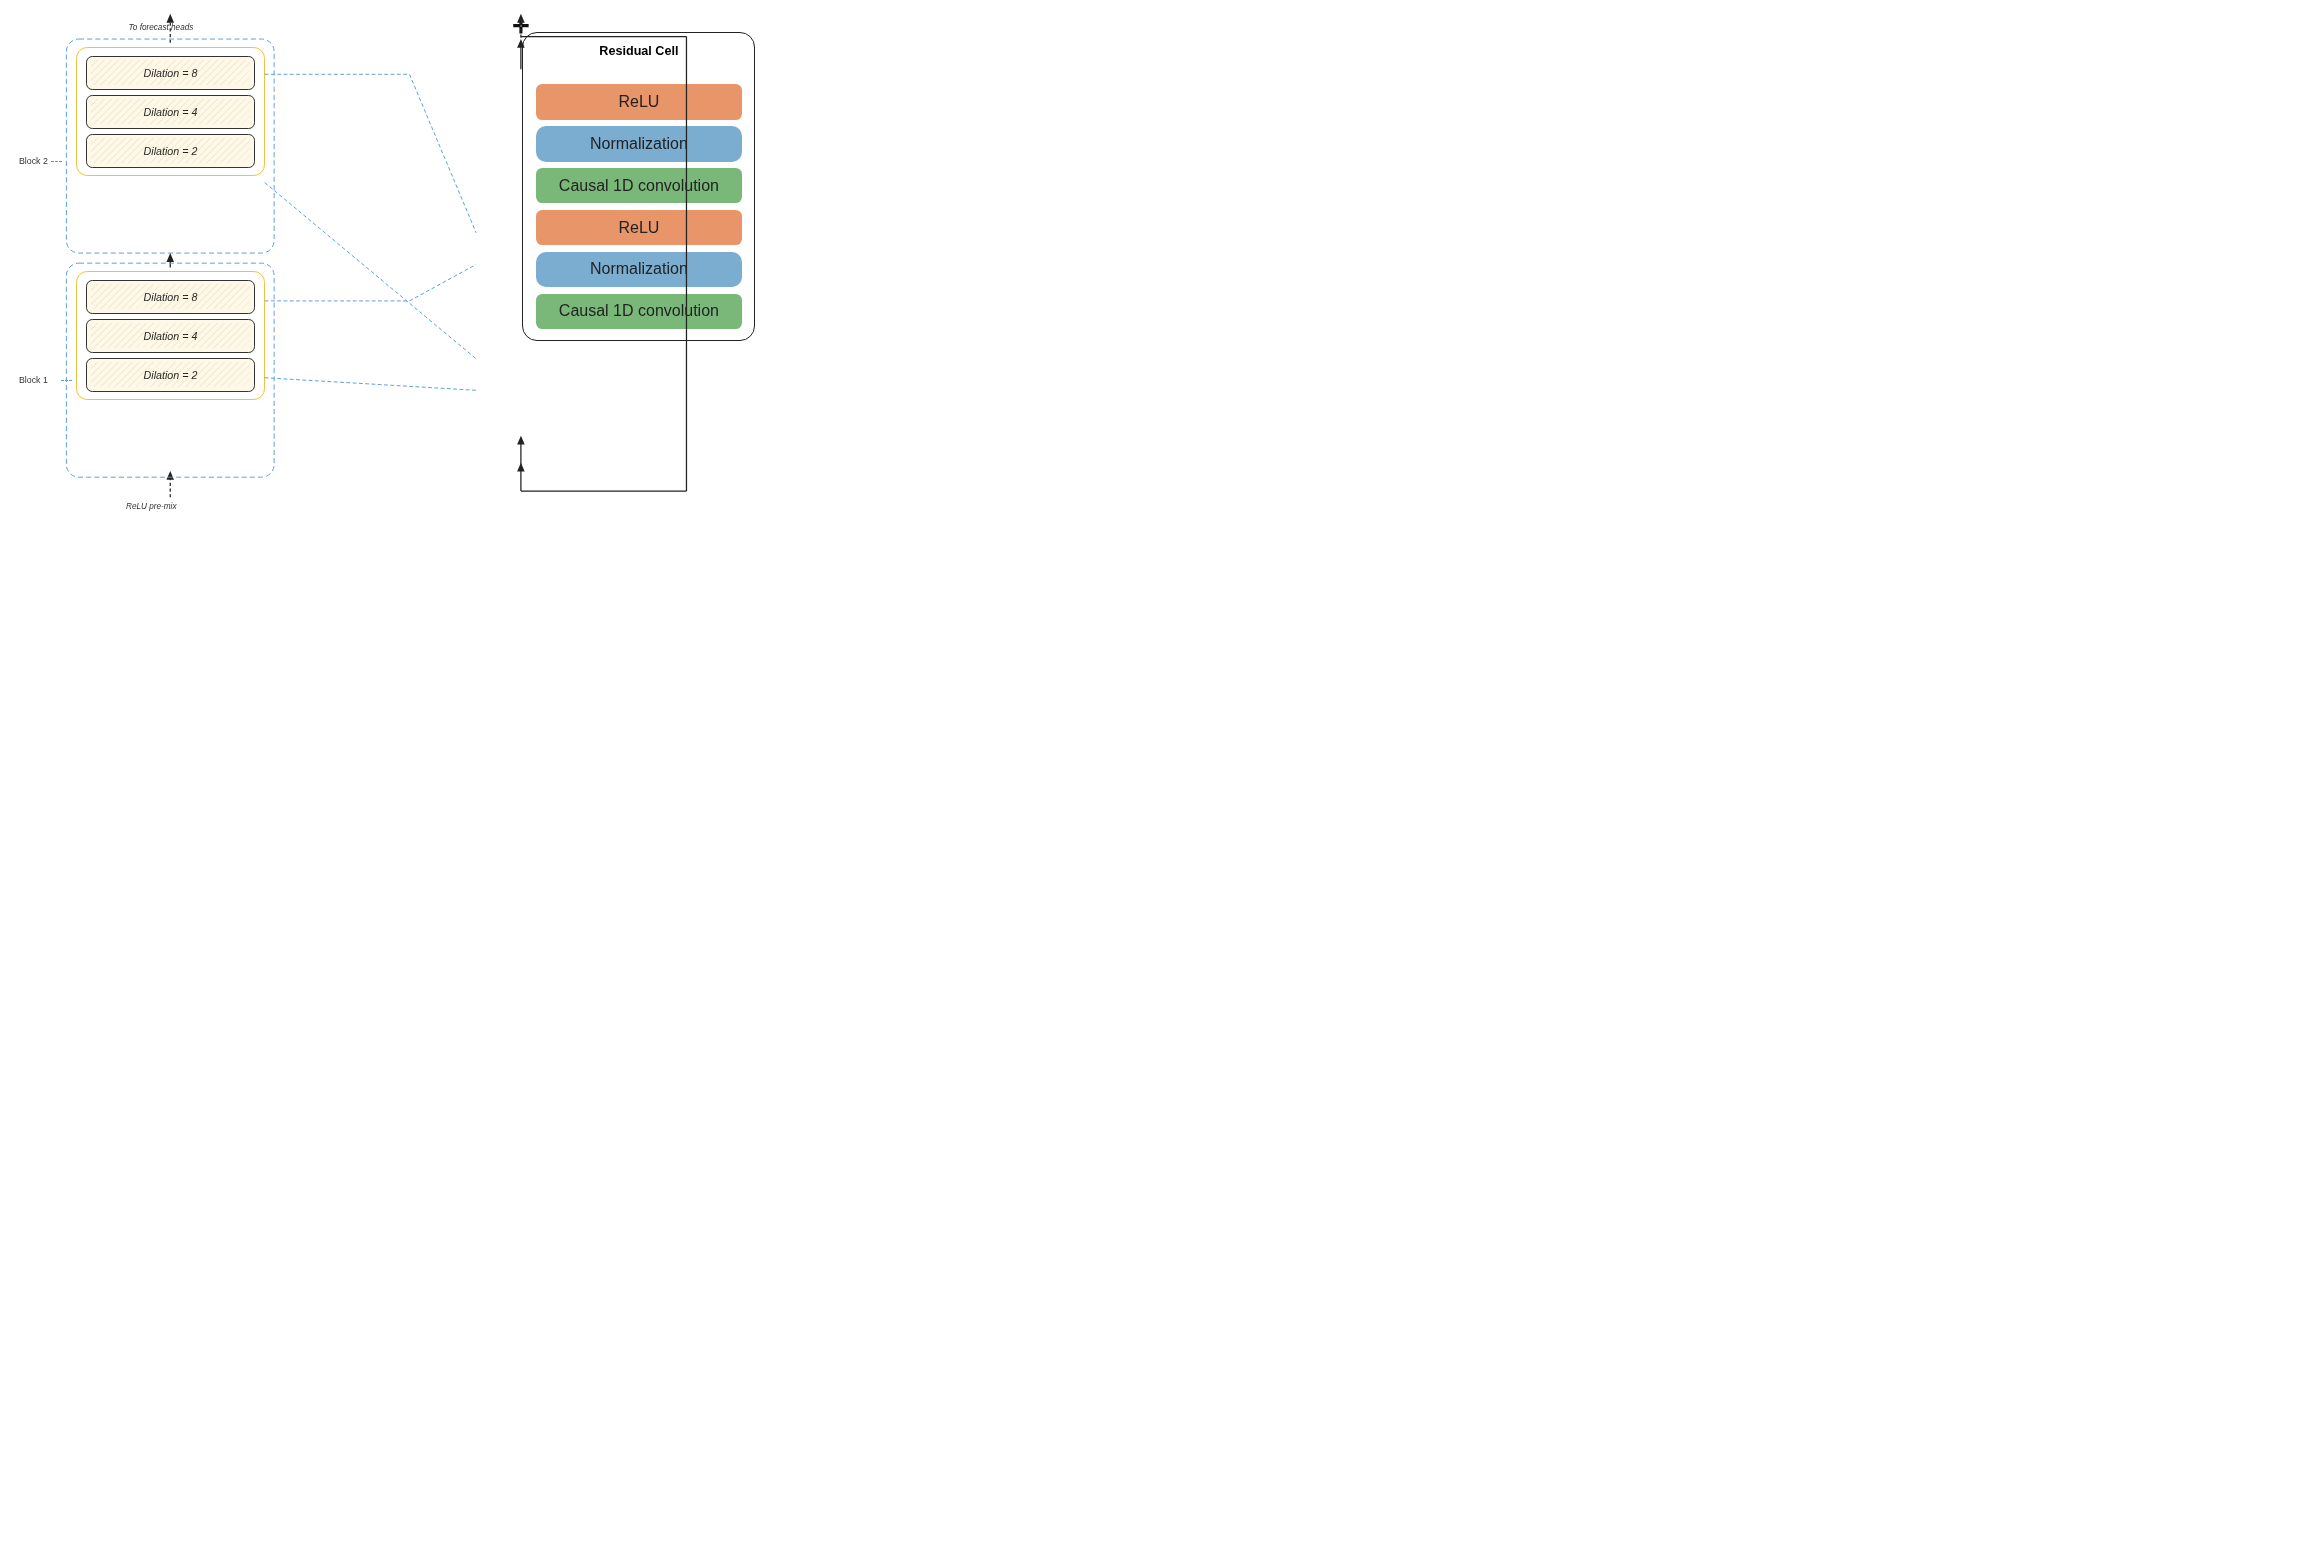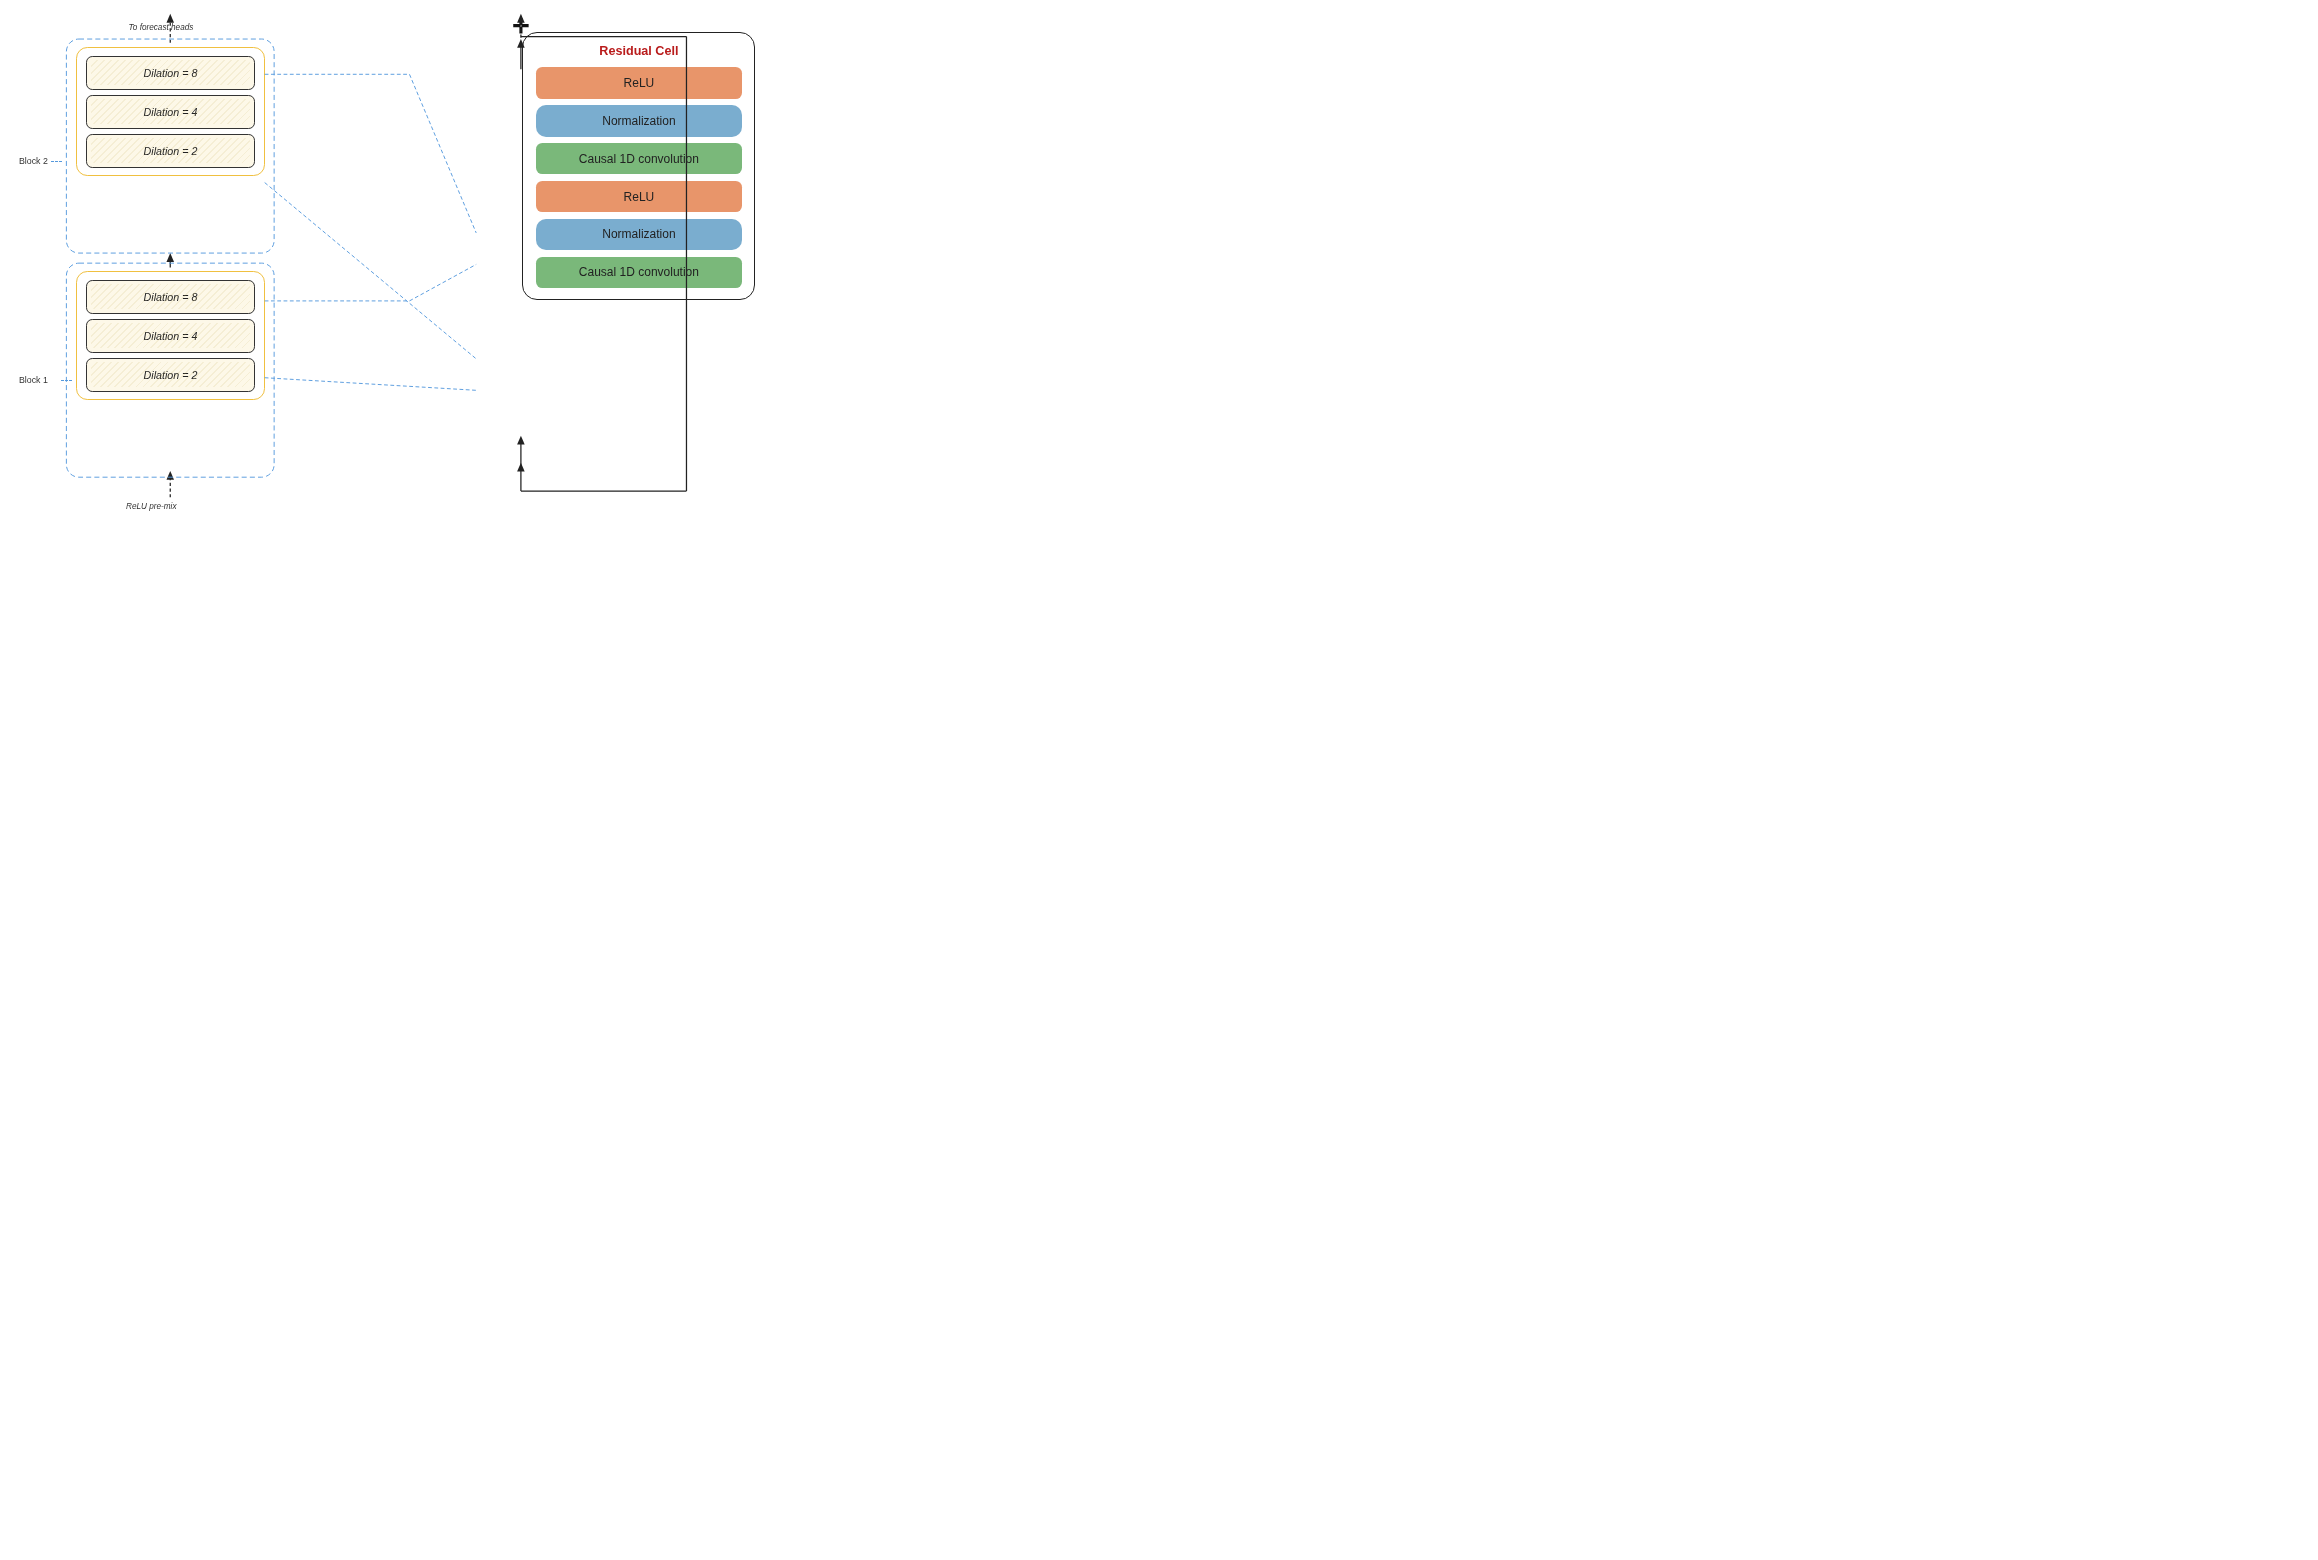--- a/index.html
+++ b/index.html
@@ -65,29 +65,29 @@
       flex-direction: column;
       gap: 6.3px;
       background: #fff;
       position: relative;
     }
 
     .residual-title {
       text-align: center;
       font-size: 12.6px;
       font-weight: bold;
-      color: #b91c1c;
-      margin-bottom: 3px;
+      color: #000000;
+      margin-bottom: 20px;
     }
 
     .res-cell {
       border-radius: 6.3px;
       padding: 8.8px 12.6px;
       text-align: center;
-      font-size: 12px;
+      font-size: 16px;
       color: #222;
       font-weight: normal;
     }
     .res-cell.relu {
       background: #e8956a;
     }
     .res-cell.norm {
       background: #7aadcf;
       border-radius: 10px;
     }

